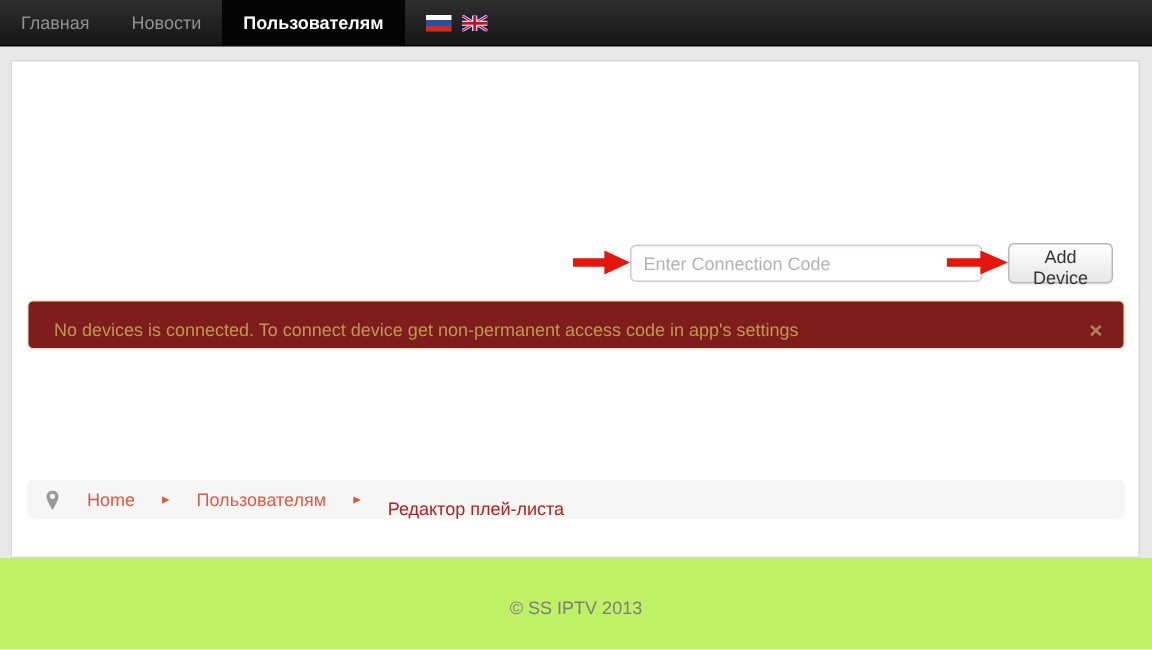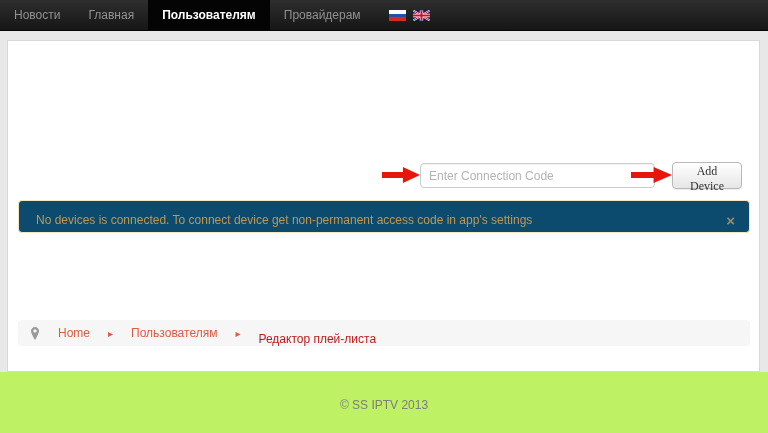--- a/index.html
+++ b/index.html
@@ -47,34 +47,34 @@
     padding:0 8px;font-size:12px;color:#404040;
     font-family:"Liberation Sans", sans-serif;outline:none;
     box-shadow:inset 0 1px 2px rgba(0,0,0,.06);
   }
   .code-input::placeholder{color:#b3b3b3;}
   .add-btn{
     position:absolute;left:672px;top:162px;width:70px;height:27px;
     box-sizing:border-box;border:1px solid #b8b8b8;border-radius:4px;
     background:linear-gradient(#ffffff,#e6e6e6);
     color:#333;font-size:12px;cursor:pointer;
-    font-family:Liberation Serif, serif;
+    font-family:Liberation Sans, sans-serif;
     box-shadow:inset 0 1px 0 rgba(255,255,255,.4), 0 1px 1px rgba(0,0,0,.08);
   }
   
   .arrow{
     position:absolute;height:16px;background:#e8150a;
     clip-path:polygon(0 32%,55% 32%,55% 0,100% 50%,55% 100%,55% 68%,0 68%);
   }
   .arrow-1{left:382px;top:167px;width:38px;}
   .arrow-2{left:631px;top:167px;width:41px;}
   
   .alert{
     position:absolute;left:18px;top:200px;width:732px;height:33px;
-    box-sizing:border-box;background:#0c4a6e;border:1px solid #f3e7c4;
+    box-sizing:border-box;background:#7f1d1d;border:1px solid #f3e7c4;
     border-radius:4px;color:#c09853;font-size:12px;
     display:flex;align-items:center;padding:7px 14px 0 17px;
   }
   .alert .msg{flex:1;}
   .alert .close{
     color:#bfa76a;font-size:15px;font-weight:bold;line-height:1;
     cursor:pointer;opacity:.75;
   }
   
   .breadcrumb{
@@ -94,24 +94,23 @@
   }
   .footer span{
     display:inline-block;margin-top:26px;color:#7d7d7d;font-size:12px;
   }
 </style>
 </head>
 <body>
 
 <div class="navbar">
   <nav class="nav">
+    <a class="nav-item">Главная</a>
     <a class="nav-item">Новости</a>
-    <a class="nav-item">Главная</a>
     <a class="nav-item active">Пользователям</a>
-    <a class="nav-item">Провайдерам</a>
   </nav>
   <div class="flags">
     <span class="flag flag-ru"></span>
     <span class="flag flag-uk">
       <svg width="17" height="11" viewBox="0 0 60 36">
         <rect width="60" height="36" fill="#012169"></rect>
         <path d="M0,0 60,36 M60,0 0,36" stroke="#ffffff" stroke-width="7"></path>
         <path d="M0,0 60,36 M60,0 0,36" stroke="#c8102e" stroke-width="3.5"></path>
         <path d="M30,0 V36 M0,18 H60" stroke="#ffffff" stroke-width="12"></path>
         <path d="M30,0 V36 M0,18 H60" stroke="#c8102e" stroke-width="7"></path>

